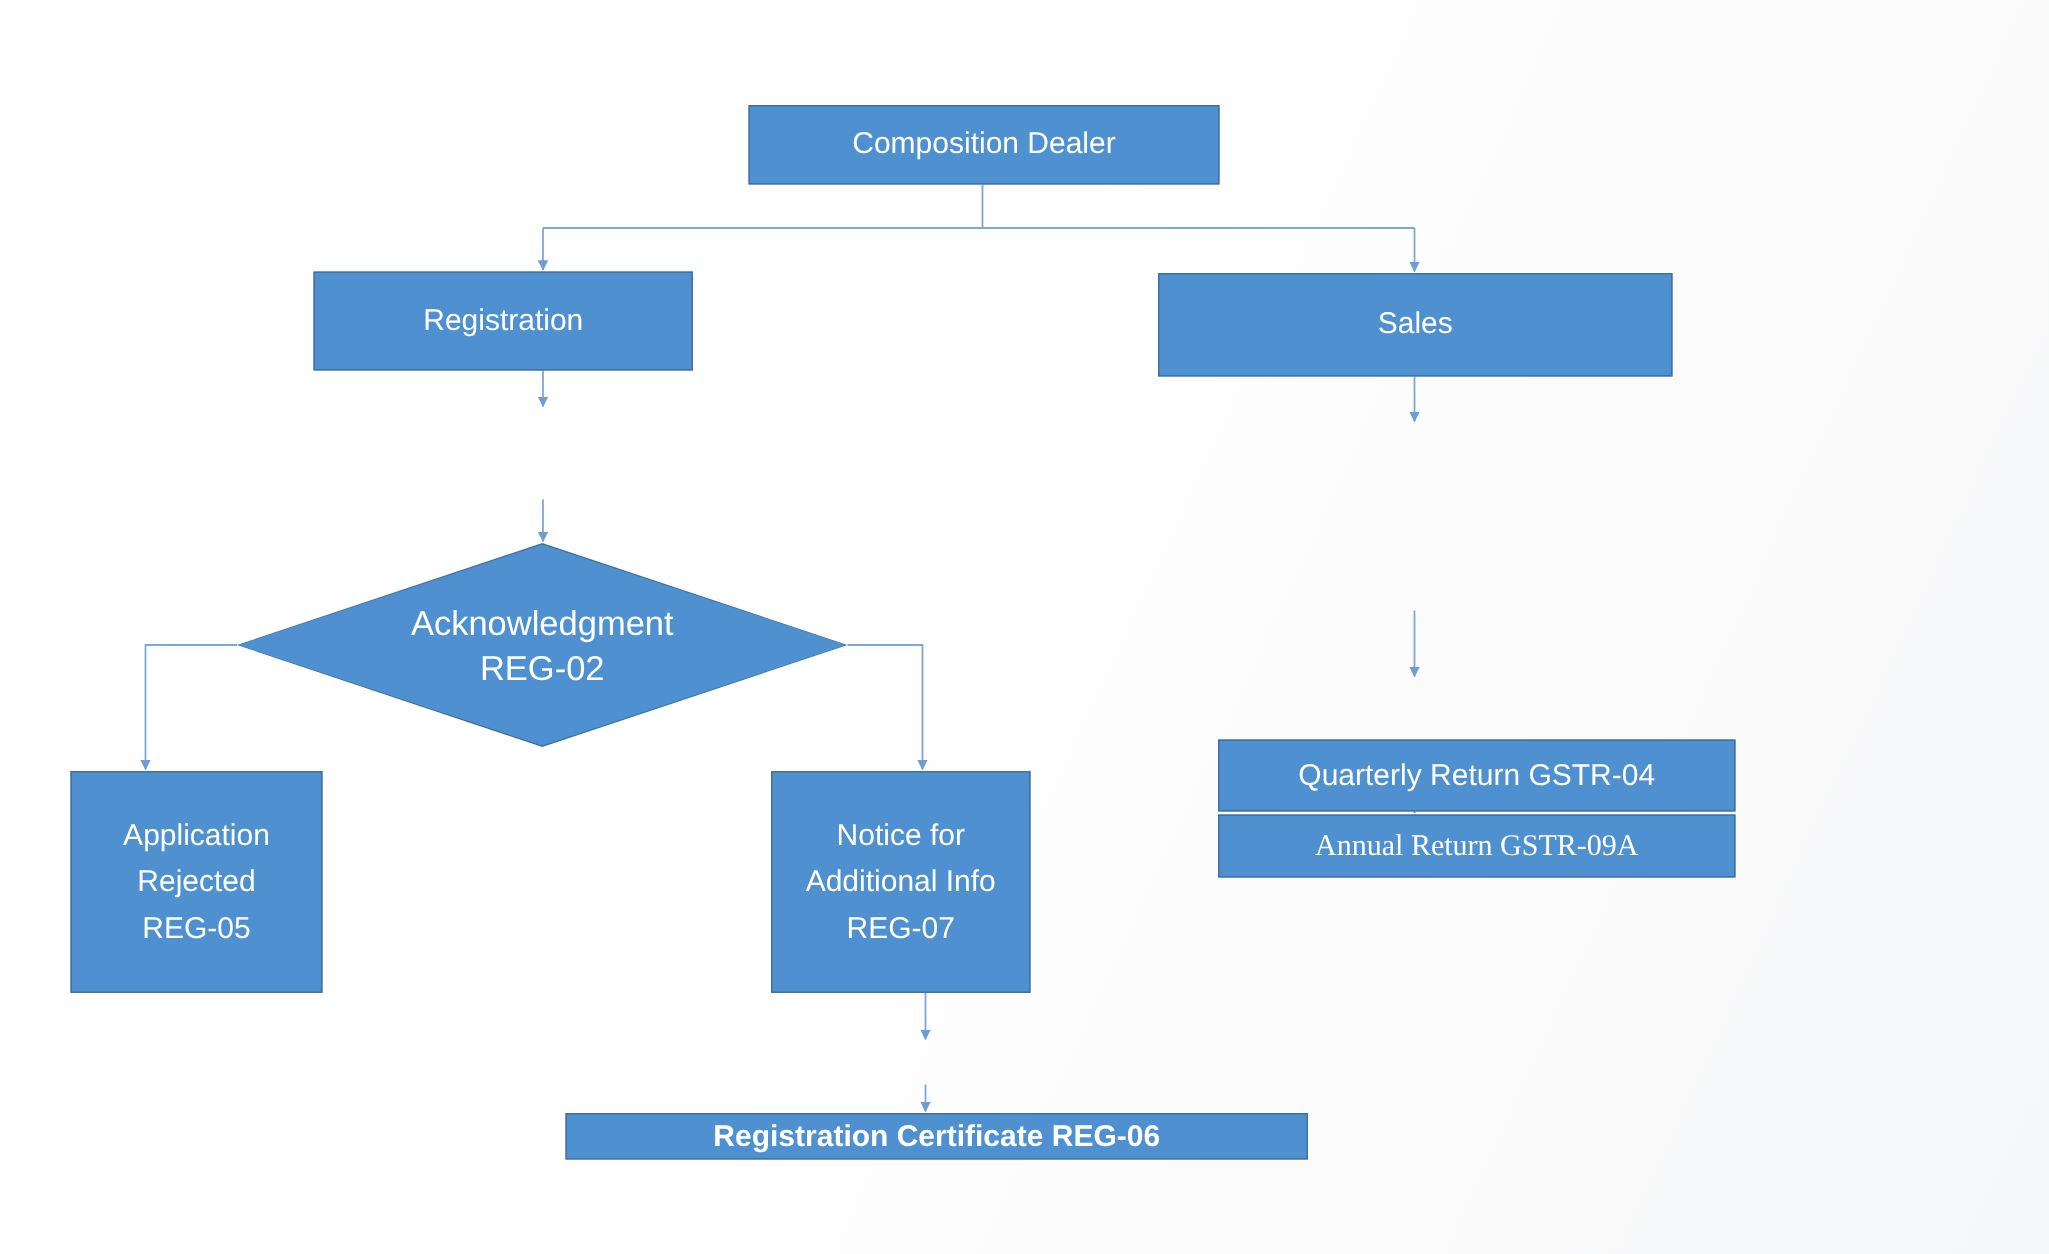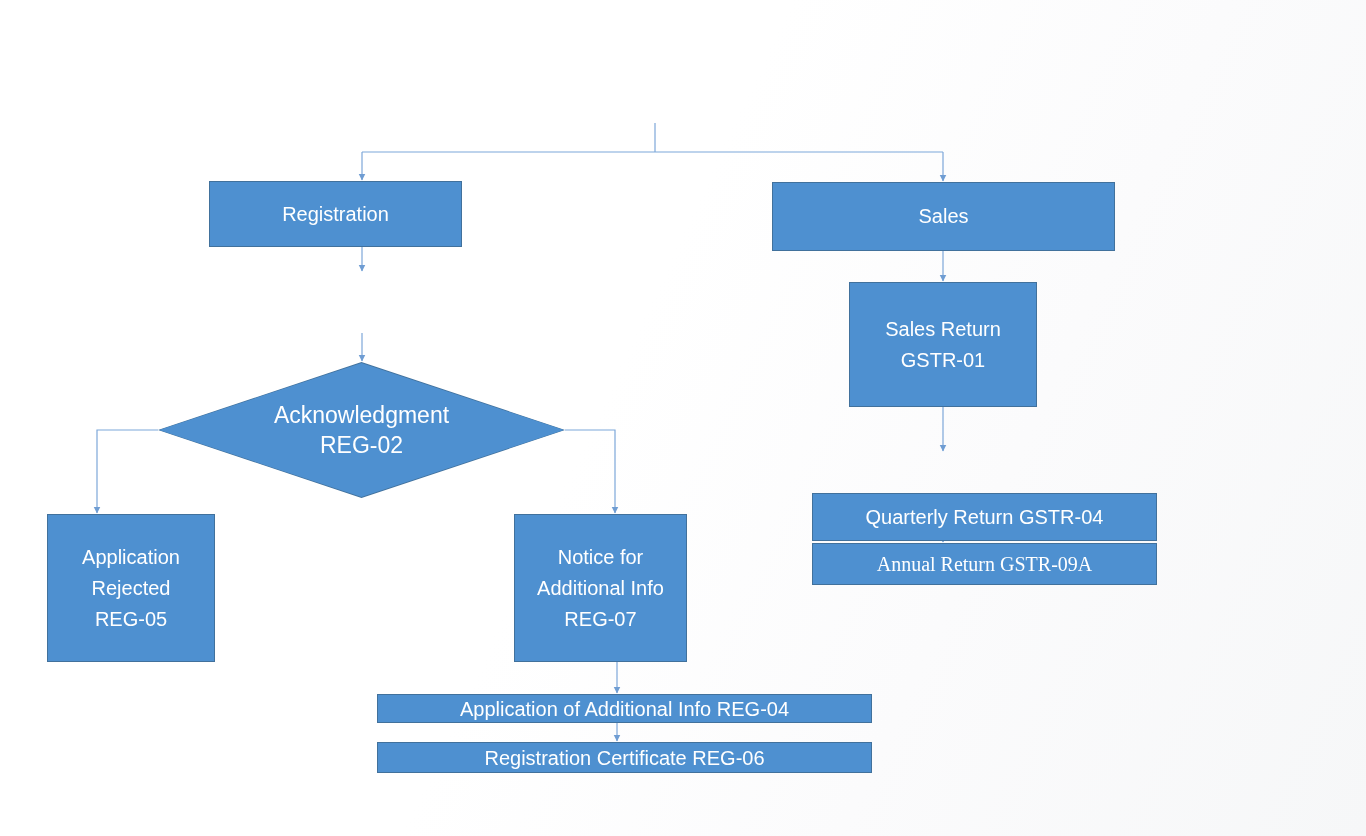--- a/index.html
+++ b/index.html
@@ -80,20 +80,23 @@
     <path class="edge" d="M362,333 V361" marker-end="url(#arrow)"></path>
     <path class="edge" d="M158,430 H97 V513" marker-end="url(#arrow)"></path>
     <path class="edge" d="M565,430 H615 V513" marker-end="url(#arrow)"></path>
     <path class="edge" d="M617,662 V693" marker-end="url(#arrow)"></path>
     <path class="edge" d="M617,723 V741" marker-end="url(#arrow)"></path>
     <path class="edge" d="M943,251 V281" marker-end="url(#arrow)"></path>
     <path class="edge" d="M943,407 V451" marker-end="url(#arrow)"></path>
     <path class="edge" d="M943,500 V542" marker-end="url(#arrow)"></path>
   </svg>
 
+  <div class="node" style="left:499px; top:70px; width:314px; height:53px;">
+    <span>Composition Dealer</span>
+  </div>
 
   <div class="node" style="left:209px; top:181px; width:253px; height:66px;">
     <span>Registration</span>
   </div>
 
 
   <div class="diamond-outer" style="left:158px; top:362px; width:407px; height:136px;">
     <div class="diamond-inner">
       <span>Acknowledgment
 REG-02</span>
@@ -105,36 +108,29 @@
 Rejected
 REG-05</span>
   </div>
 
   <div class="node" style="left:514px; top:514px; width:173px; height:148px;">
     <span>Notice for
 Additional Info
 REG-07</span>
   </div>
 
-  <div class="node bar" style="left:377px; top:694px; width:495px; height:29px;">
-    <span>Application of Additional Info REG-04</span>
-  </div>
 
-  <div class="node bar" style="left:377px; top:742px; width:495px; height:31px;">
+  <div class="node bar" style="left:377px; top:742px; width:495px; height:31px;font-weight:bold;">
     <span>Registration Certificate REG-06</span>
   </div>
 
   <div class="node" style="left:772px; top:182px; width:343px; height:69px;">
     <span>Sales</span>
   </div>
 
-  <div class="node" style="left:849px; top:282px; width:188px; height:125px;">
-    <span>Sales Return
-GSTR-01</span>
-  </div>
 
   <div class="node bar" style="left:812px; top:452px; width:345px; height:48px;margin-top:41px;">
     <span>Quarterly Return GSTR-04</span>
   </div>
 
   <div class="node bar" style="left:812px; top:543px; width:345px; height:42px;font-family:Liberation Serif, serif;">
     <span>Annual Return GSTR-09A</span>
   </div>
 
 </div>

